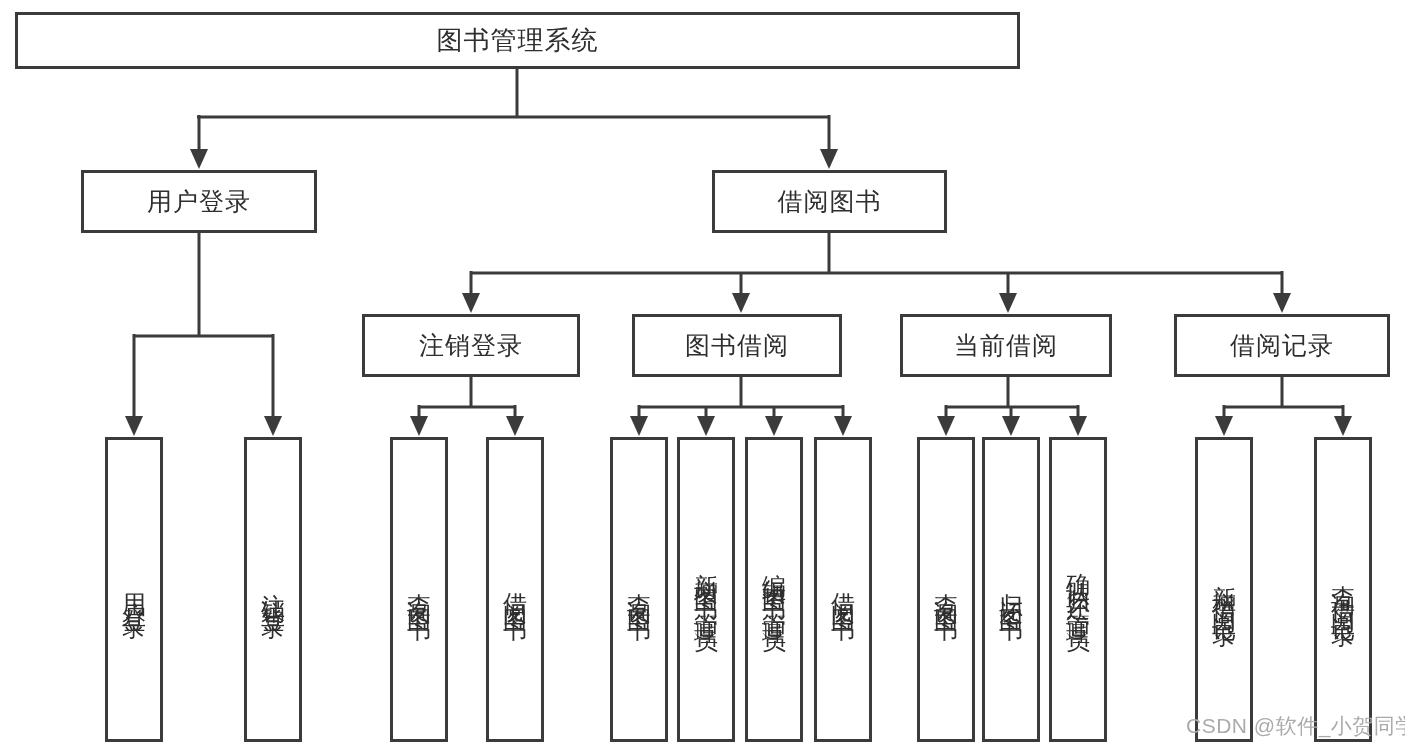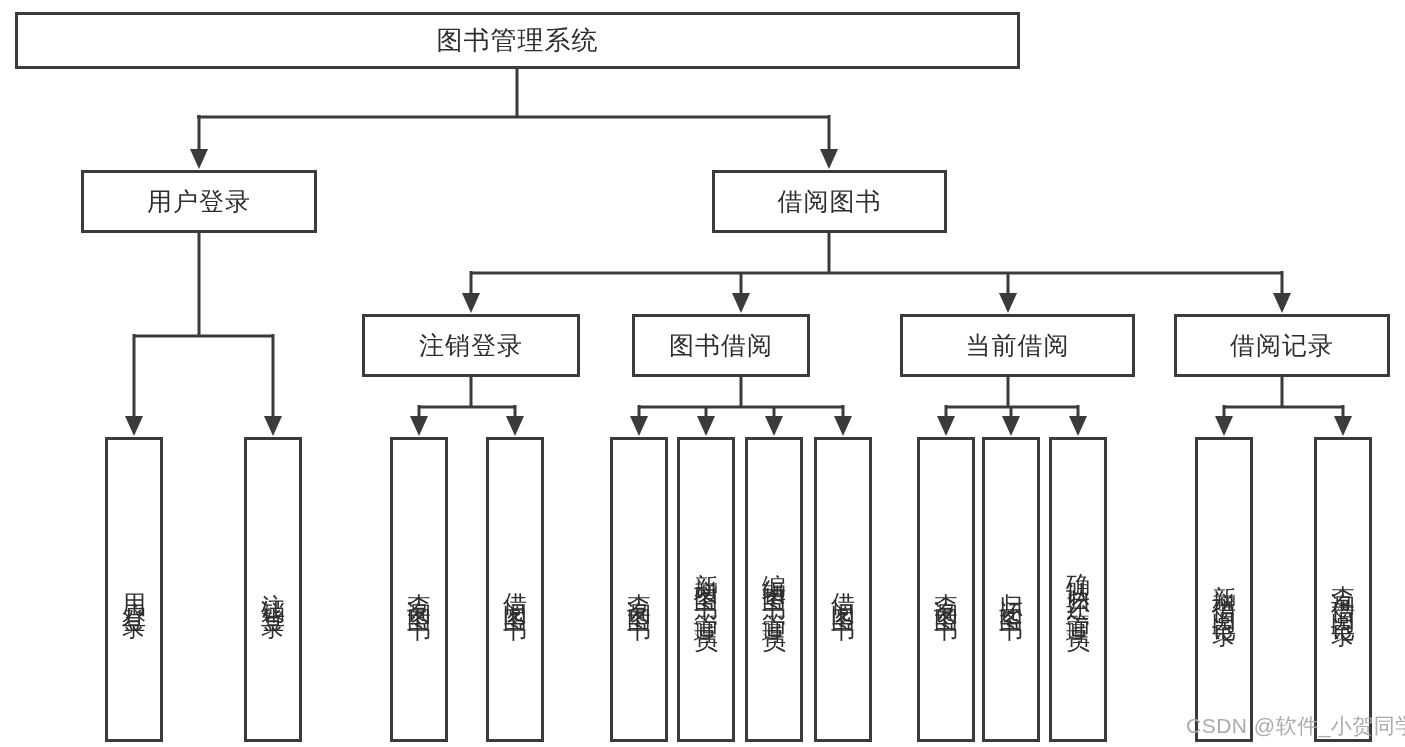--- a/index.html
+++ b/index.html
@@ -122,24 +122,24 @@
   <div class="box" style="left:81px; top:170px; width:236px; height:63px">
     <span class="lbl">用户登录</span>
   </div>
   <div class="box" style="left:712px; top:170px; width:235px; height:63px">
     <span class="lbl">借阅图书</span>
   </div>
 
   <div class="box" style="left:362px; top:314px; width:218px; height:63px">
     <span class="lbl">注销登录</span>
   </div>
-  <div class="box" style="left:632px; top:314px; width:178px; height:63px">
+  <div class="box" style="left:632px; top:314px; width:210px; height:63px">
     <span class="lbl">图书借阅</span>
   </div>
-  <div class="box" style="left:900px; top:314px; width:235px; height:63px">
+  <div class="box" style="left:900px; top:314px; width:212px; height:63px">
     <span class="lbl">当前借阅</span>
   </div>
   <div class="box" style="left:1174px; top:314px; width:216px; height:63px">
     <span class="lbl">借阅记录</span>
   </div>
 
   <div class="box leaf" style="left:105px; top:437px; width:58px; height:305px">
     <span class="vtext">用户登录</span>
   </div>
   <div class="box leaf" style="left:244px; top:437px; width:58px; height:305px">

